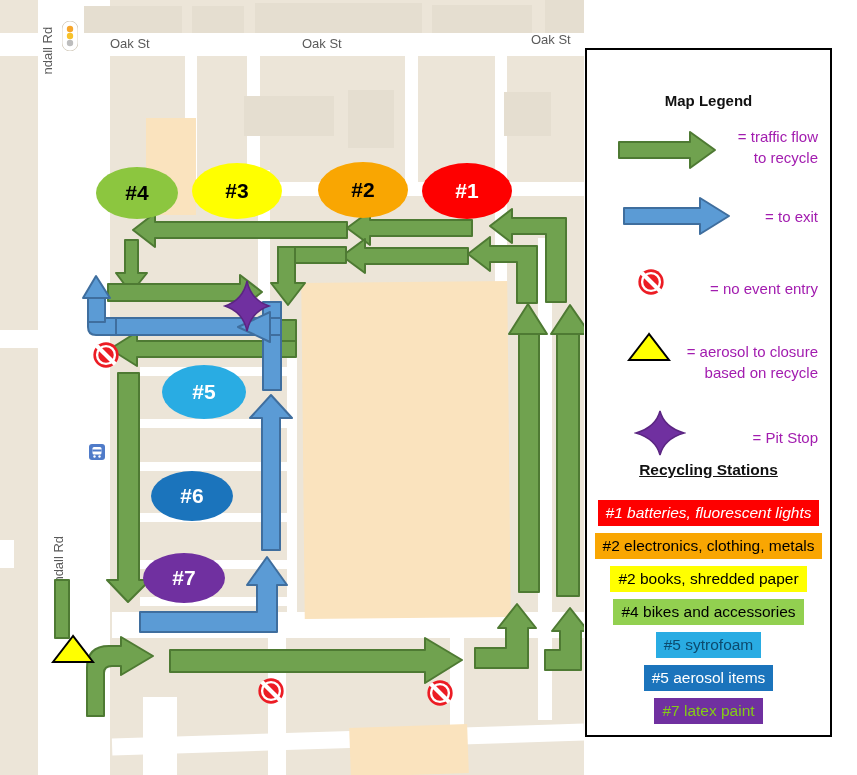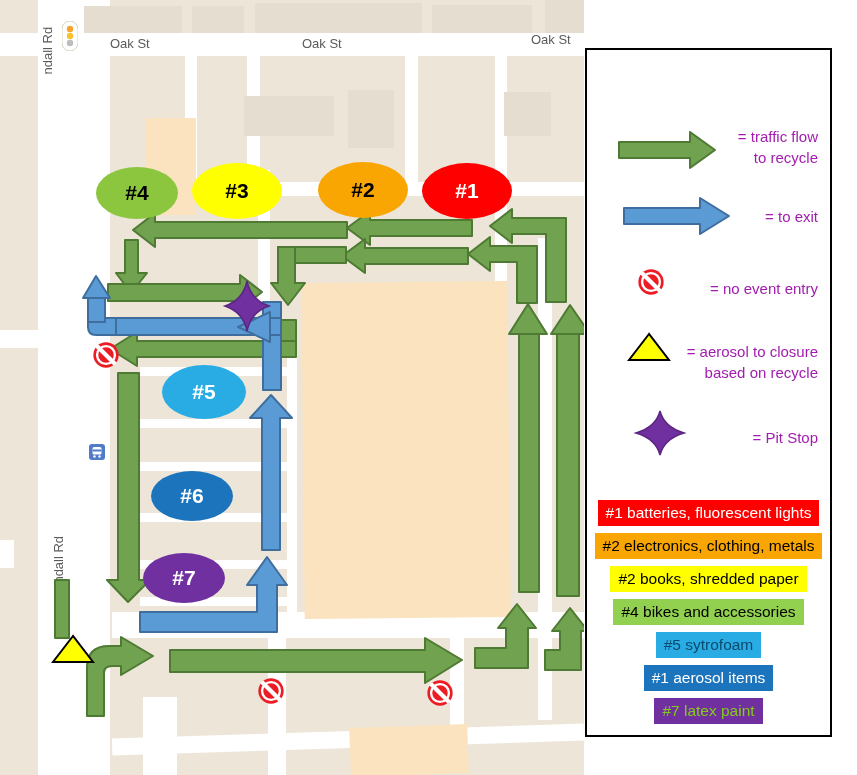--- a/index.html
+++ b/index.html
@@ -171,20 +171,21 @@
     <div class="station" style="left: 422px; top: 163px; width: 90px; height: 56px; background: rgb(254, 0, 0); color: rgb(255, 255, 255);">#1</div>
     <div class="station" style="left: 318px; top: 162px; width: 90px; height: 56px; background: rgb(249, 166, 2); color: rgb(0, 0, 0);">#2</div>
     <div class="station" style="left: 192px; top: 163px; width: 90px; height: 56px; background: rgb(255, 255, 0); color: rgb(0, 0, 0);">#3</div>
     <div class="station" style="left: 96px; top: 167px; width: 82px; height: 52px; background: rgb(140, 198, 63); color: rgb(0, 0, 0);">#4</div>
     <div class="station" style="left: 162px; top: 365px; width: 84px; height: 54px; background: rgb(41, 172, 227); color: rgb(255, 255, 255);">#5</div>
     <div class="station" style="left: 151px; top: 471px; width: 82px; height: 50px; background: rgb(27, 116, 188); color: rgb(255, 255, 255);">#6</div>
     <div class="station" style="left: 143px; top: 553px; width: 82px; height: 50px; background: rgb(112, 48, 160); color: rgb(255, 255, 255);">#7</div>
   </div>
 
   <div id="legend">
+    <div class="lg-title">Map Legend</div>
 
     <div class="lg-icon" style="left:30px;top:80px">
       <svg width="100" height="40">
           <path d="M2,12 L73,12 L73,2 L98,20 L73,38 L73,28 L2,28 Z" fill="#70A24F" stroke="#4E7A33" stroke-width="2" stroke-linejoin="round"></path>
         </svg>
     </div>
     <div class="lg-text" style="top:78px">= traffic flow</div>
     <div class="lg-text" style="top:99px">to recycle</div>
 
     <div class="lg-icon" style="left:35px;top:146px">
@@ -211,25 +212,26 @@
     <div class="lg-text" style="top:293px">= aerosol to closure</div>
     <div class="lg-text" style="top:314px">based on recycle</div>
 
     <div class="lg-icon" style="left:47px;top:359px">
       <svg width="52" height="48">
           <path d="M26,2 Q30,18 50,24 Q30,30 26,46 Q22,30 2,24 Q22,18 26,2 Z" fill="#7030A0" stroke="#5B2582" stroke-width="1.5"></path>
         </svg>
     </div>
     <div class="lg-text" style="top:379px">= Pit Stop</div>
 
+    <div class="lg-stations-title">Recycling Stations</div>
 
     <div id="swatch-col">
-      <div class="swatch" style="background: rgb(254, 0, 0); color: rgb(255, 255, 255);">#1 batteries, fluorescent lights</div>
+      <div class="swatch" style="background: rgb(254, 0, 0); color: rgb(255, 255, 255); font-style: italic;">#1 batteries, fluorescent lights</div>
       <div class="swatch" style="background: rgb(249, 166, 2); color: rgb(0, 0, 0);">#2 electronics, clothing, metals</div>
       <div class="swatch" style="background: rgb(255, 255, 0); color: rgb(0, 0, 0);">#2 books, shredded paper</div>
       <div class="swatch" style="background: rgb(146, 208, 80); color: rgb(0, 0, 0);">#4 bikes and accessories</div>
       <div class="swatch" style="background: rgb(41, 172, 227); color: #0c4a6e;">#5 sytrofoam</div>
-      <div class="swatch" style="background: rgb(27, 116, 188); color: rgb(255, 255, 255);">#1 aerosol items</div>
+      <div class="swatch" style="background: rgb(27, 116, 188); color: rgb(255, 255, 255);">#5 aerosol items</div>
       <div class="swatch" style="background: rgb(112, 48, 160); color: #84cc16;">#7 latex paint</div>
     </div>
   </div>
 
 </div>
 
 </body></html>

